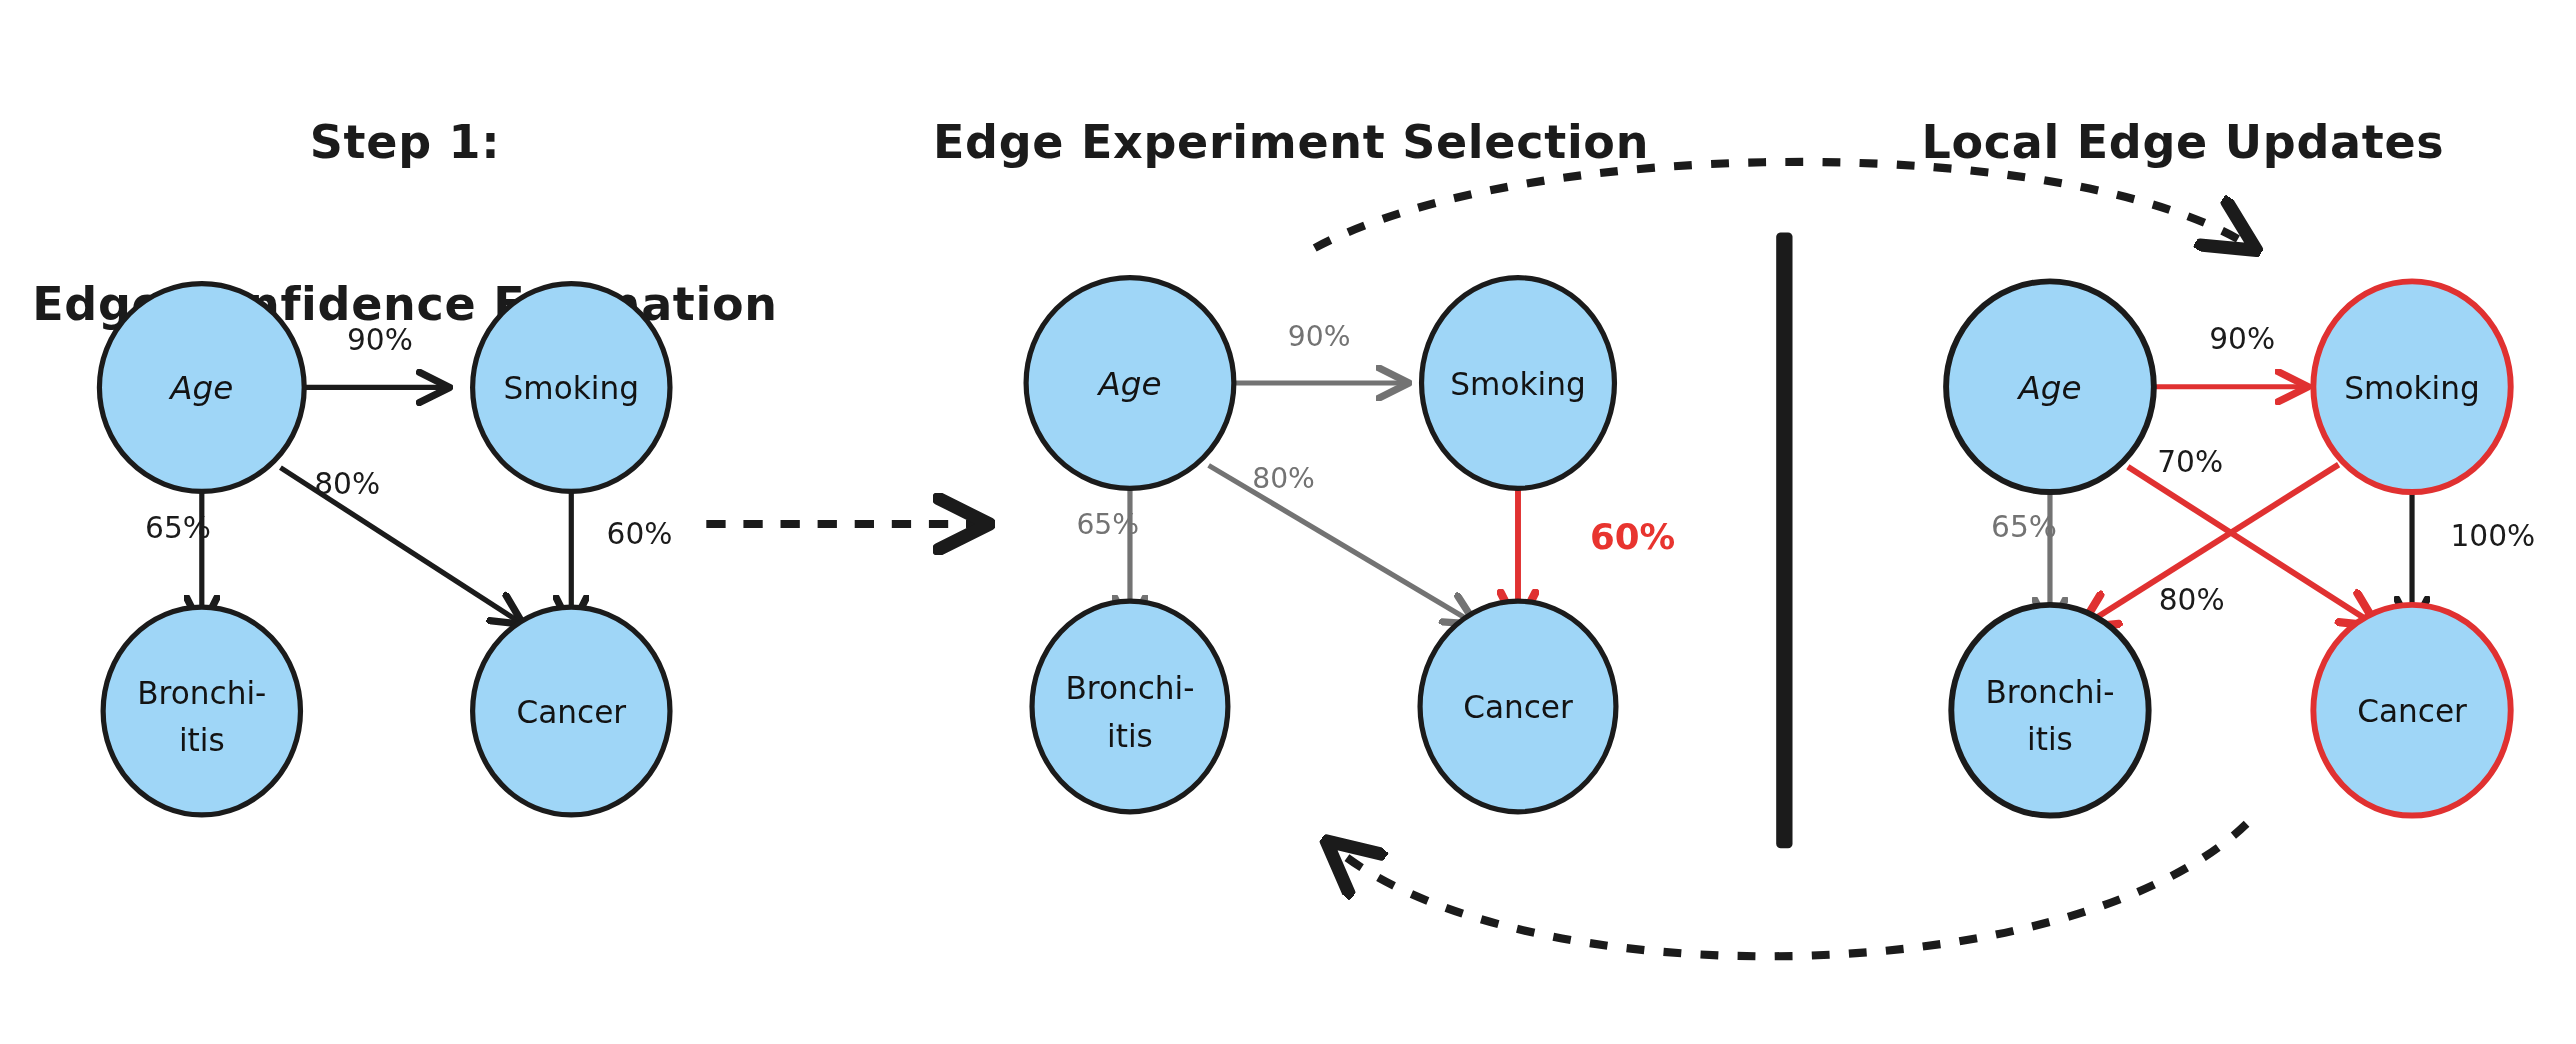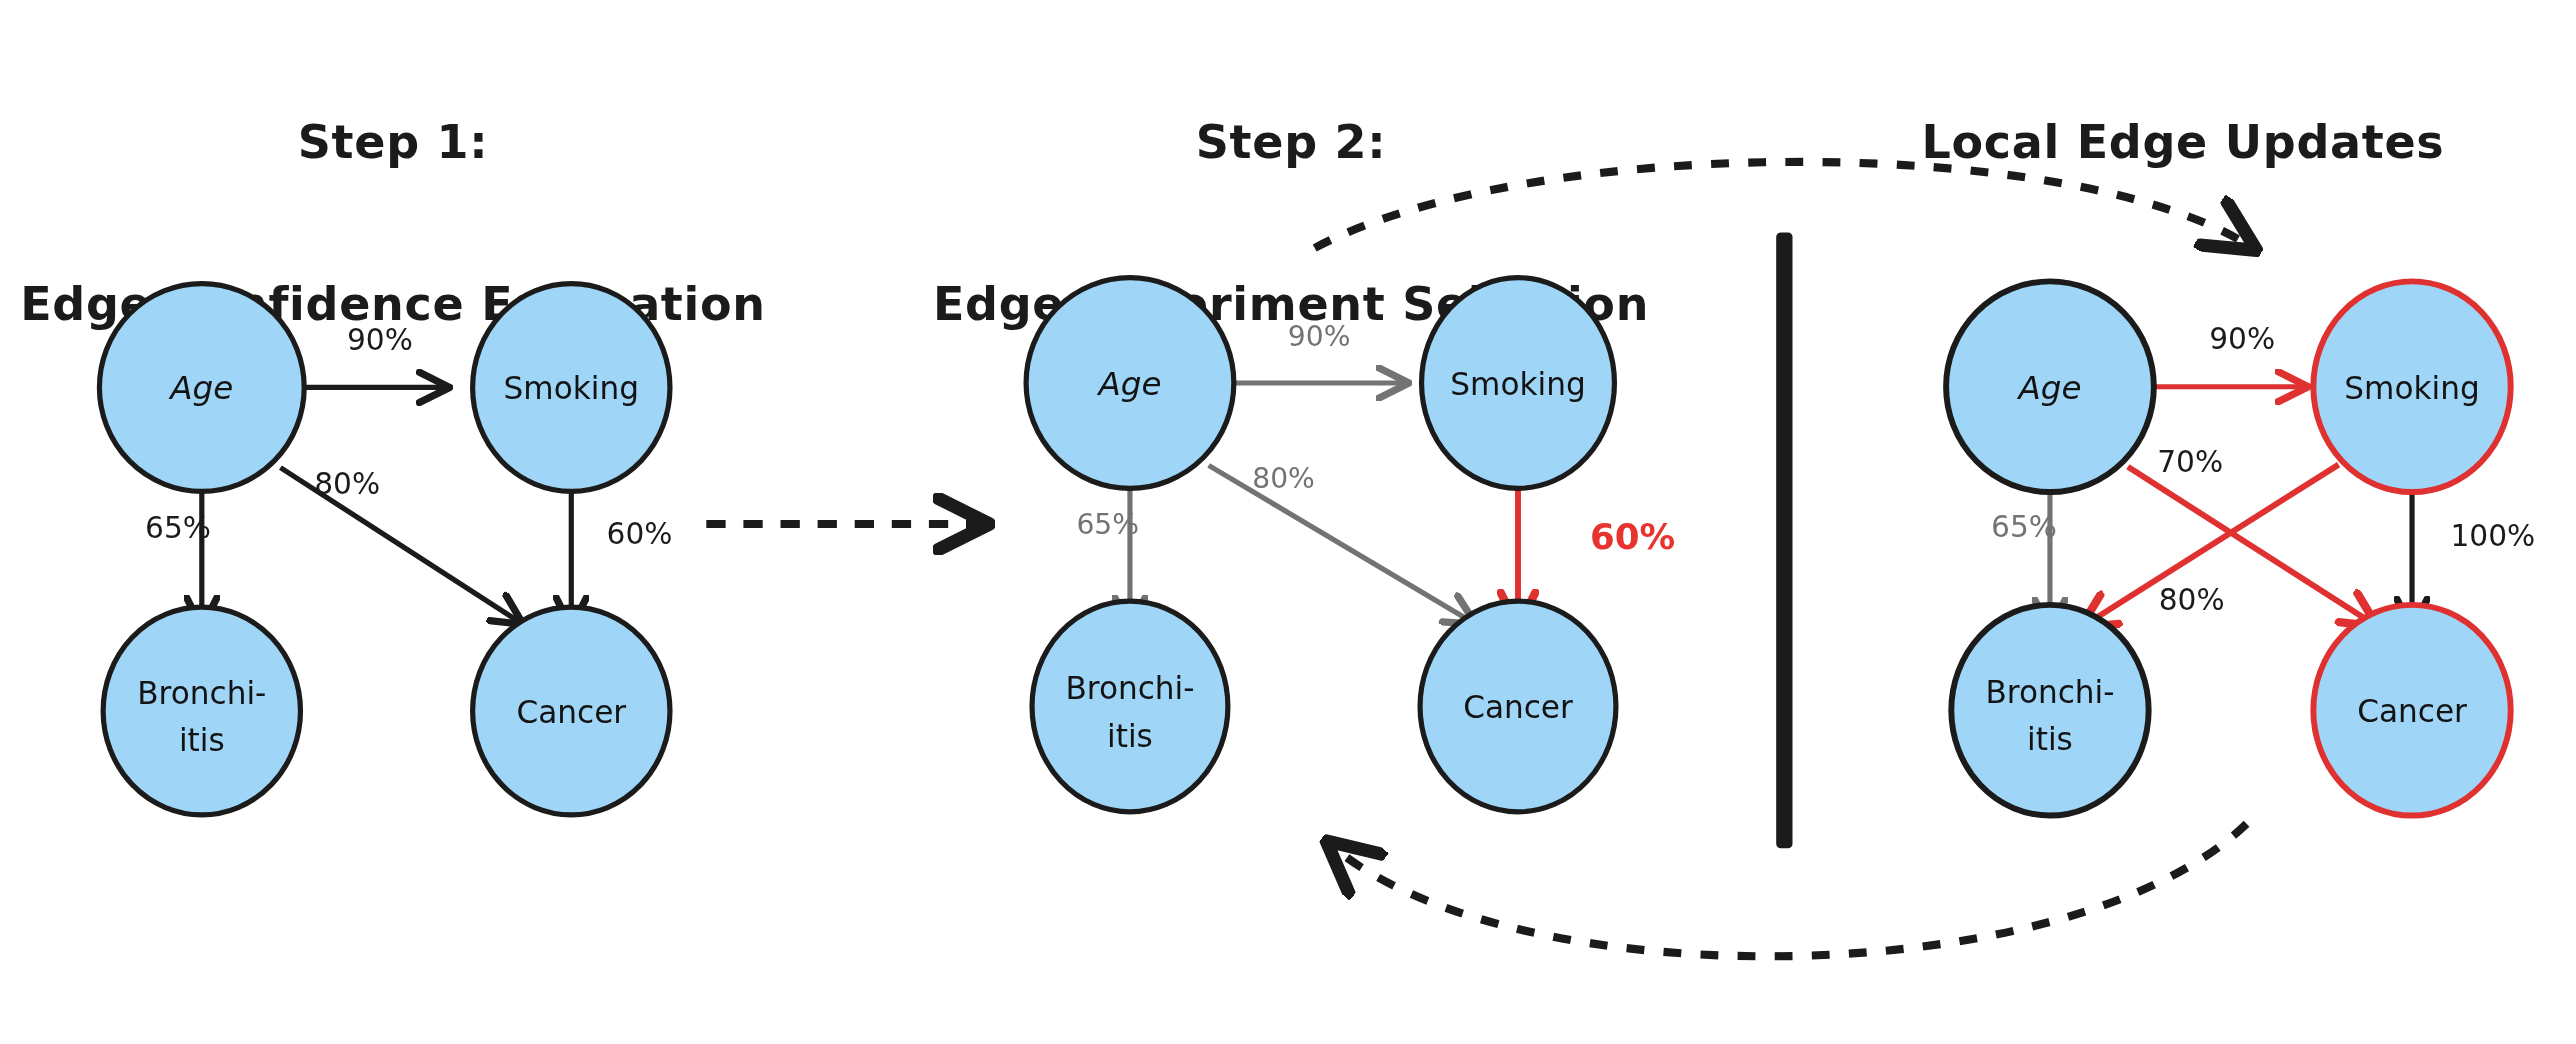--- a/index.html
+++ b/index.html
@@ -26,27 +26,26 @@
     white-space:pre;
   }
   .title-l1{display:block;}
   .title-l2{display:block;}
 </style>
 </head>
 <body>
 
 <div id="stage">
 
-  <div class="panel-title" style="left:0px;top:6px;width:786px;">
+  <div class="panel-title" style="left:0px;top:6px;width:786px;padding-left:12px;">
     <span class="title-l1">Step 1:</span>
     <span class="title-l2">Edge Confidence Estimation</span>
   </div>
 
   <div class="panel-title" style="left:898px;top:6px;width:786px;">
-    <span class="title-l1">Step 2:</span>
     <span class="title-l2">Edge Experiment Selection</span>
   </div>
 
   <div class="panel-title" style="left:1790px;top:6px;width:786px;">
     <span class="title-l2">Local Edge Updates</span>
   </div>
 
   <svg class="board" viewBox="0 0 3472 1408" xmlns="http://www.w3.org/2000/svg">
     <defs>
       <marker id="ah-black" viewBox="0 0 12 12" refX="9.5" refY="6" markerWidth="7" markerHeight="7" orient="auto-start-reverse">

